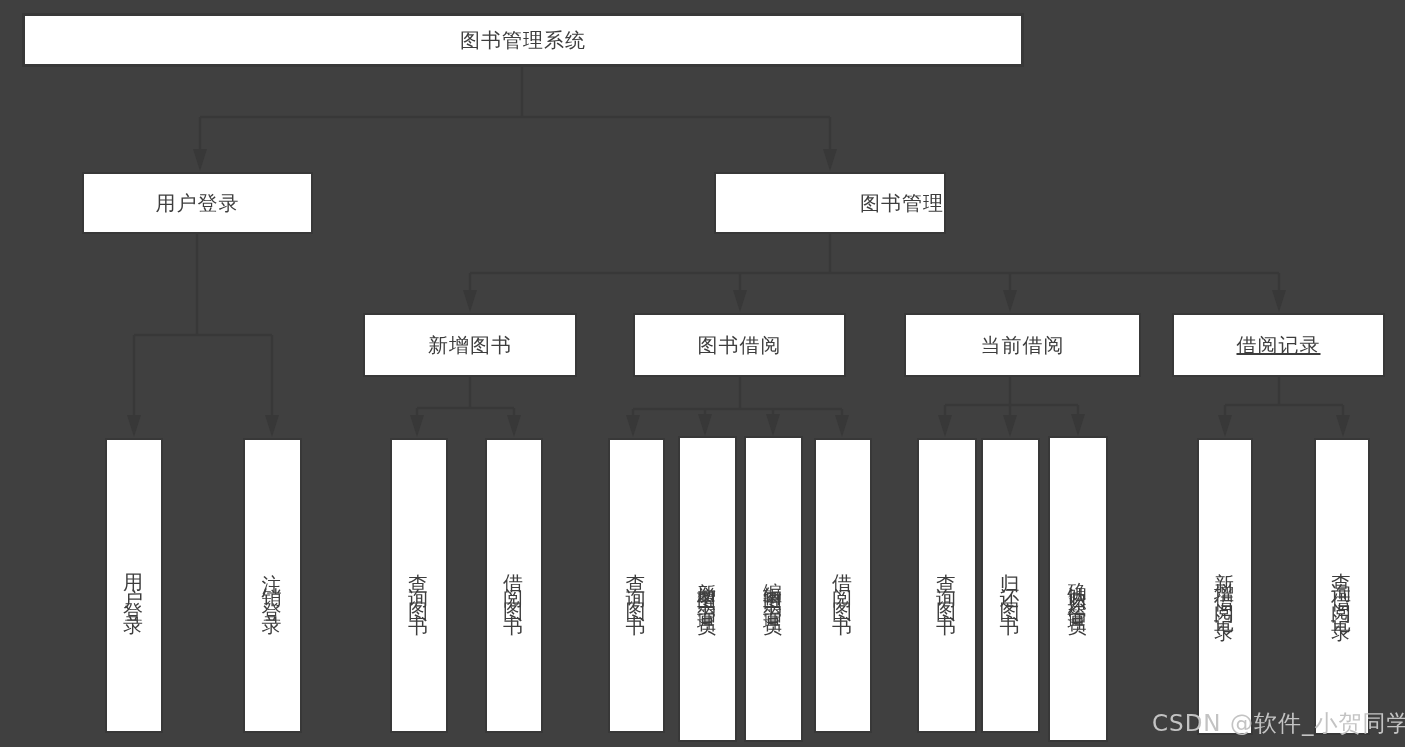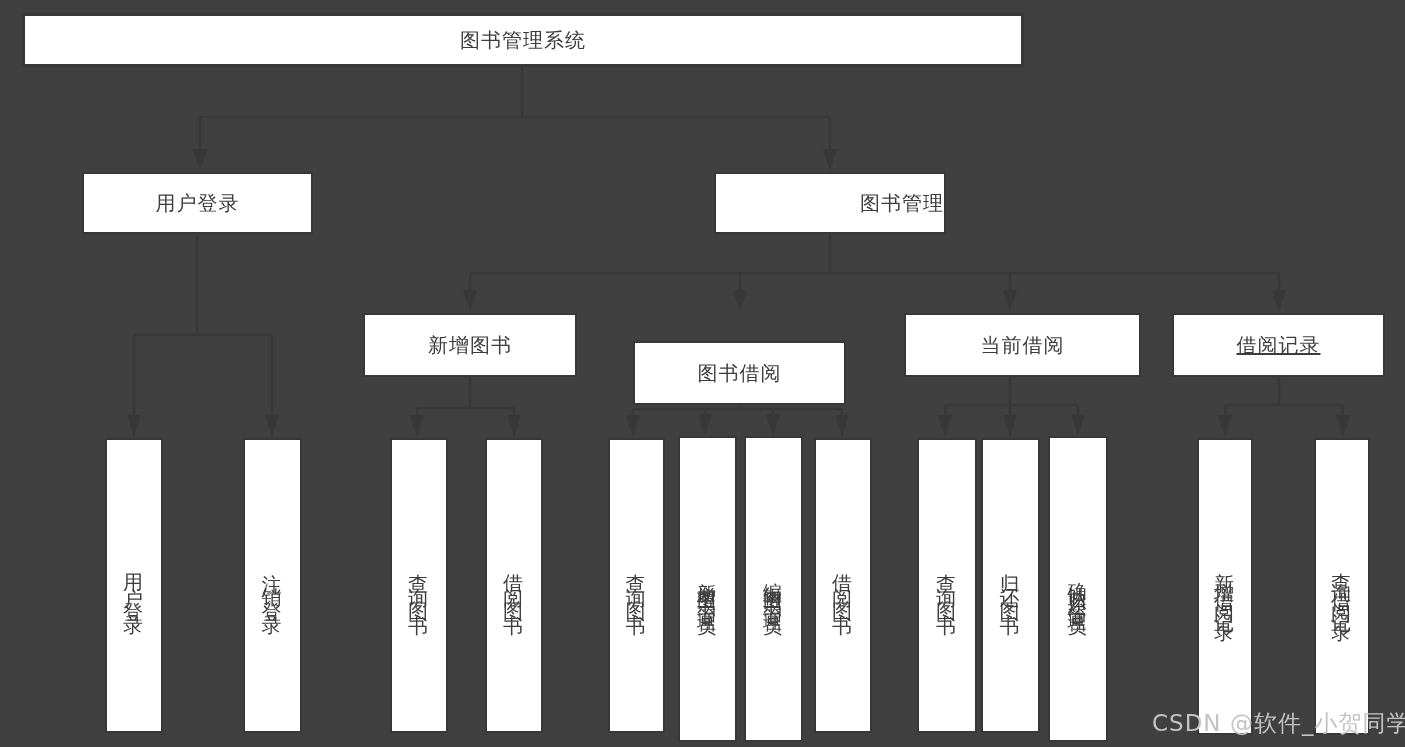--- a/index.html
+++ b/index.html
@@ -75,21 +75,21 @@
   <div class="node" style="left:82px;top:172px;width:231px;height:62px;">
     <span>用户登录</span>
   </div>
   <div class="node" style="left:714px;top:172px;width:232px;height:62px;justify-content:flex-end;">
     <span>图书管理</span>
   </div>
 
   <div class="node" style="left:363px;top:313px;width:214px;height:64px;">
     <span>新增图书</span>
   </div>
-  <div class="node" style="left:633px;top:313px;width:213px;height:64px;margin-top:28px;">
+  <div class="node" style="left:633px;top:313px;width:213px;height:64px;">
     <span>图书借阅</span>
   </div>
   <div class="node" style="left:904px;top:313px;width:237px;height:64px;">
     <span>当前借阅</span>
   </div>
   <div class="node" style="left:1172px;top:313px;width:213px;height:64px;text-decoration:underline;">
     <span>借阅记录</span>
   </div>
 
   <div class="node vert" style="left:105px;top:438px;width:58px;height:295px;">

